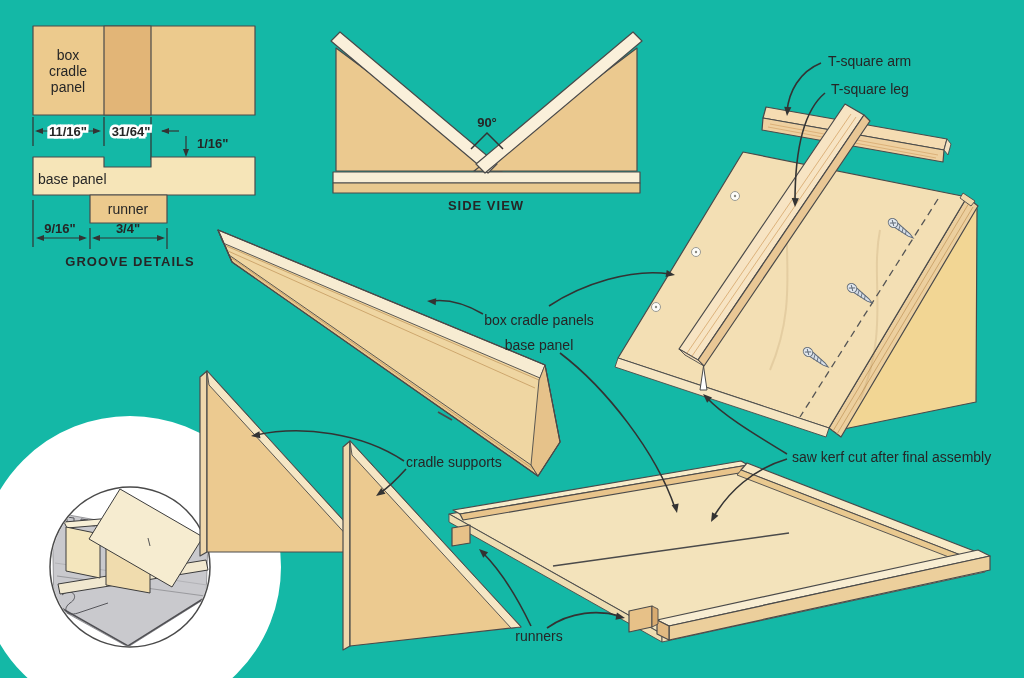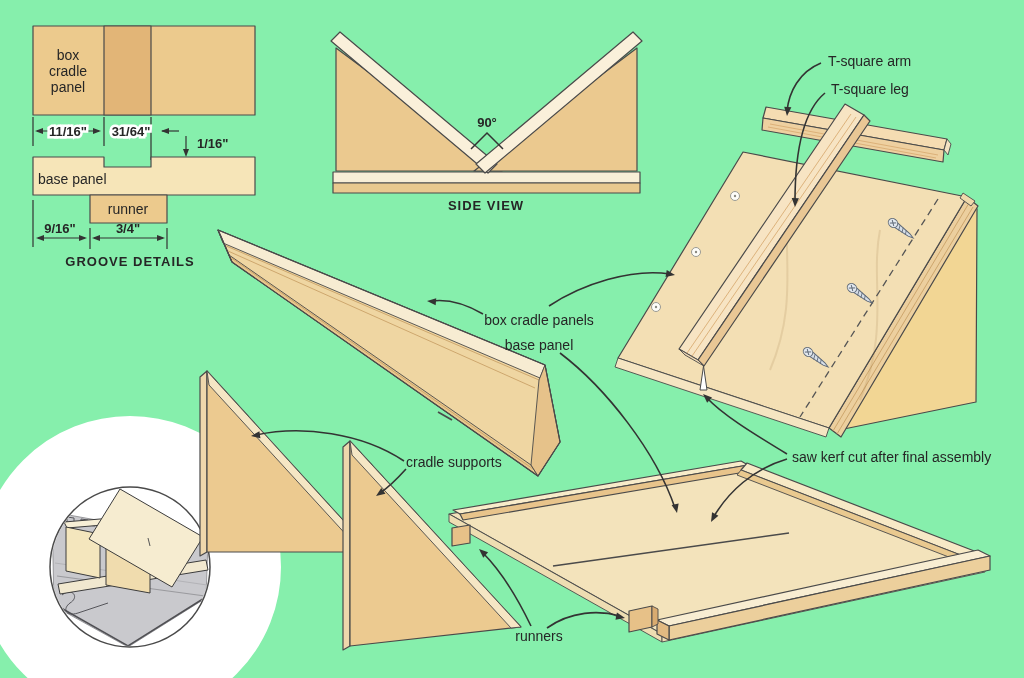--- a/index.html
+++ b/index.html
@@ -1,16 +1,16 @@
 <!DOCTYPE html>
 <html><head>
 <meta charset="utf-8">
 <style>
   html,body{margin:0;padding:0;background:#ffffff;}
-  .stage{position:relative;width:1024px;height:678px;background:#86efac;overflow:hidden;
+  .stage{position:relative;width:1024px;height:678px;background:#14b8a6;overflow:hidden;
          font-family:"Liberation Sans", sans-serif;}
   svg text{font-family:"Liberation Sans", sans-serif;fill:#262626;}
   .lbl{font-size:14px;}
   .plabel{font-size:14px;}
   .dim{font-size:13px;font-weight:bold;}
   .kno{paint-order:stroke;stroke:#ffffff;stroke-width:5px;}
   .cap{font-size:13px;font-weight:bold;letter-spacing:1px;}
   .mid{text-anchor:middle;}
   .o{stroke:#4a4a4a;stroke-width:1.2;stroke-linejoin:round;}
   .thin{stroke:#4a4a4a;stroke-width:0.9;}

